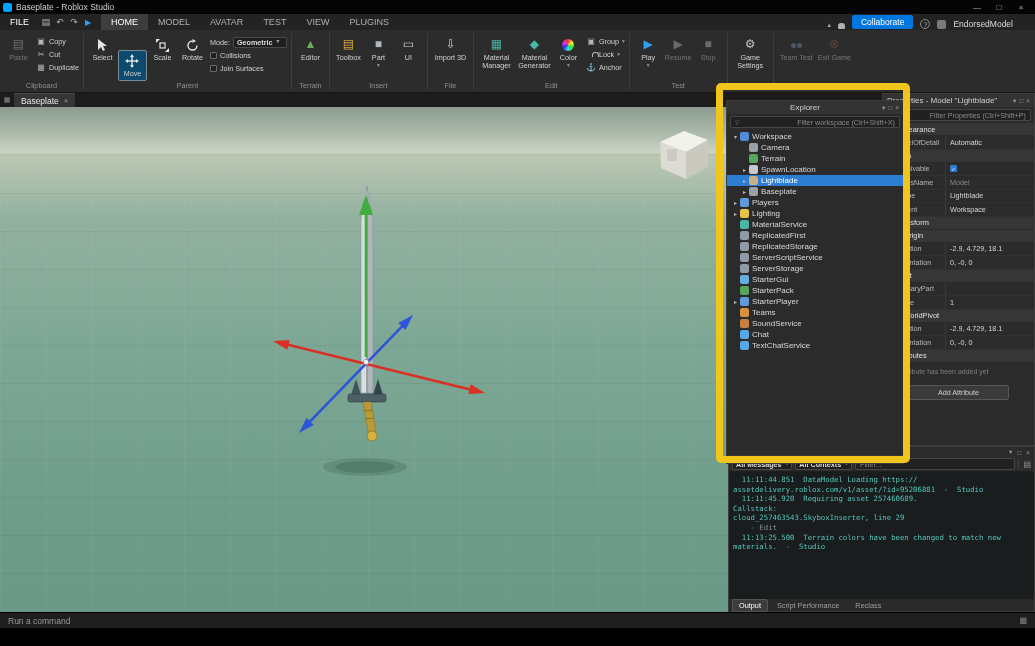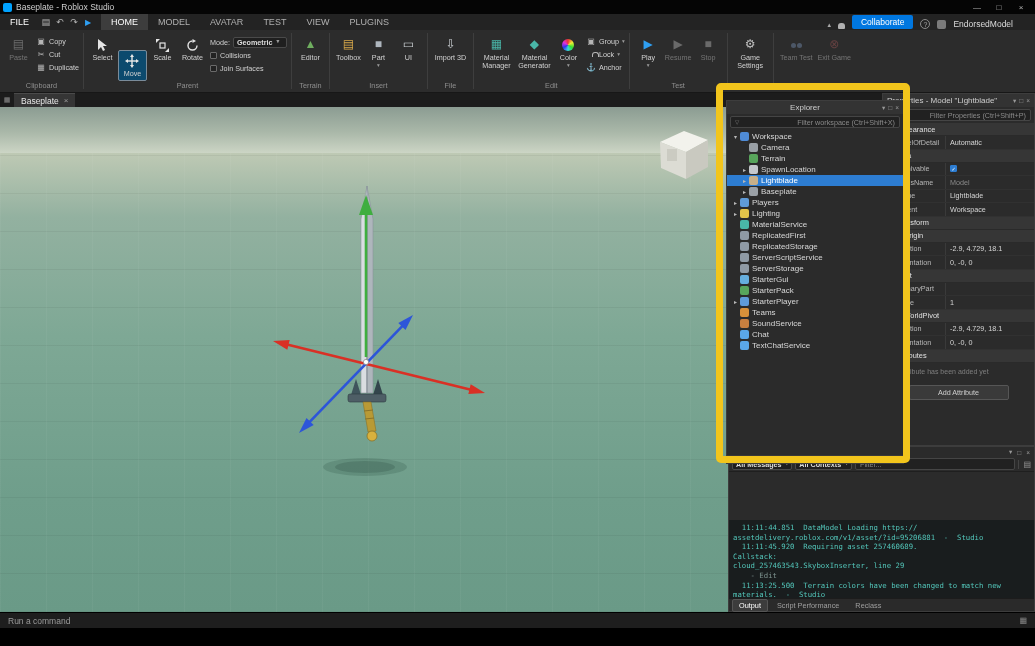--- a/index.html
+++ b/index.html
@@ -138,21 +138,21 @@
   
   .output { left:728px; top:446px; width:307px; height:166px; z-index:5; }
   .out-top { height:10px; background:#2b2b2b; display:flex; justify-content:flex-end;
     align-items:center; gap:5px; padding:0 4px; flex:none; }
   .out-toolbar { height:15px; background:#2b2b2b; border-bottom:1px solid #1f1f1f;
     display:flex; align-items:center; gap:3px; padding:0 3px; flex:none; }
   .out-dd { min-width:54px; }
   .out-filter { flex:1; }
   .out-right-ic { color:#9a9a9a; font-size:8px; border-left:1px solid #444; padding-left:4px; }
   .out-log { flex:1; background:#191d1e; font-family:"DejaVu Sans Mono", monospace; font-size:7.3px;
-    line-height:9.6px; color:#53c6ba; padding:3px 4px; overflow:hidden;margin-top:48px; }
+    line-height:9.6px; color:#53c6ba; padding:3px 4px; overflow:hidden; }
   .log-line { white-space:pre; }
   .log-line.muted { color:#7d938f; }
   .out-tabs { height:13px; background:#2a2a2a; border-top:1px solid #1c1c1c; display:flex;
     align-items:center; gap:2px; padding:0 3px; font-size:7.3px; flex:none; }
   .out-tab { padding:1px 6px; color:#9f9f9f; border:1px solid transparent; border-radius:2px; }
   .out-tab.active { background:#3c3c3c; color:#fff; border-color:#555; }
 
   
   .commandbar { position:absolute; top:612px; left:0; right:0; height:16px; background:#1e1e1e;
     border-top:1px solid #000; display:flex; align-items:center; padding:0 8px;

